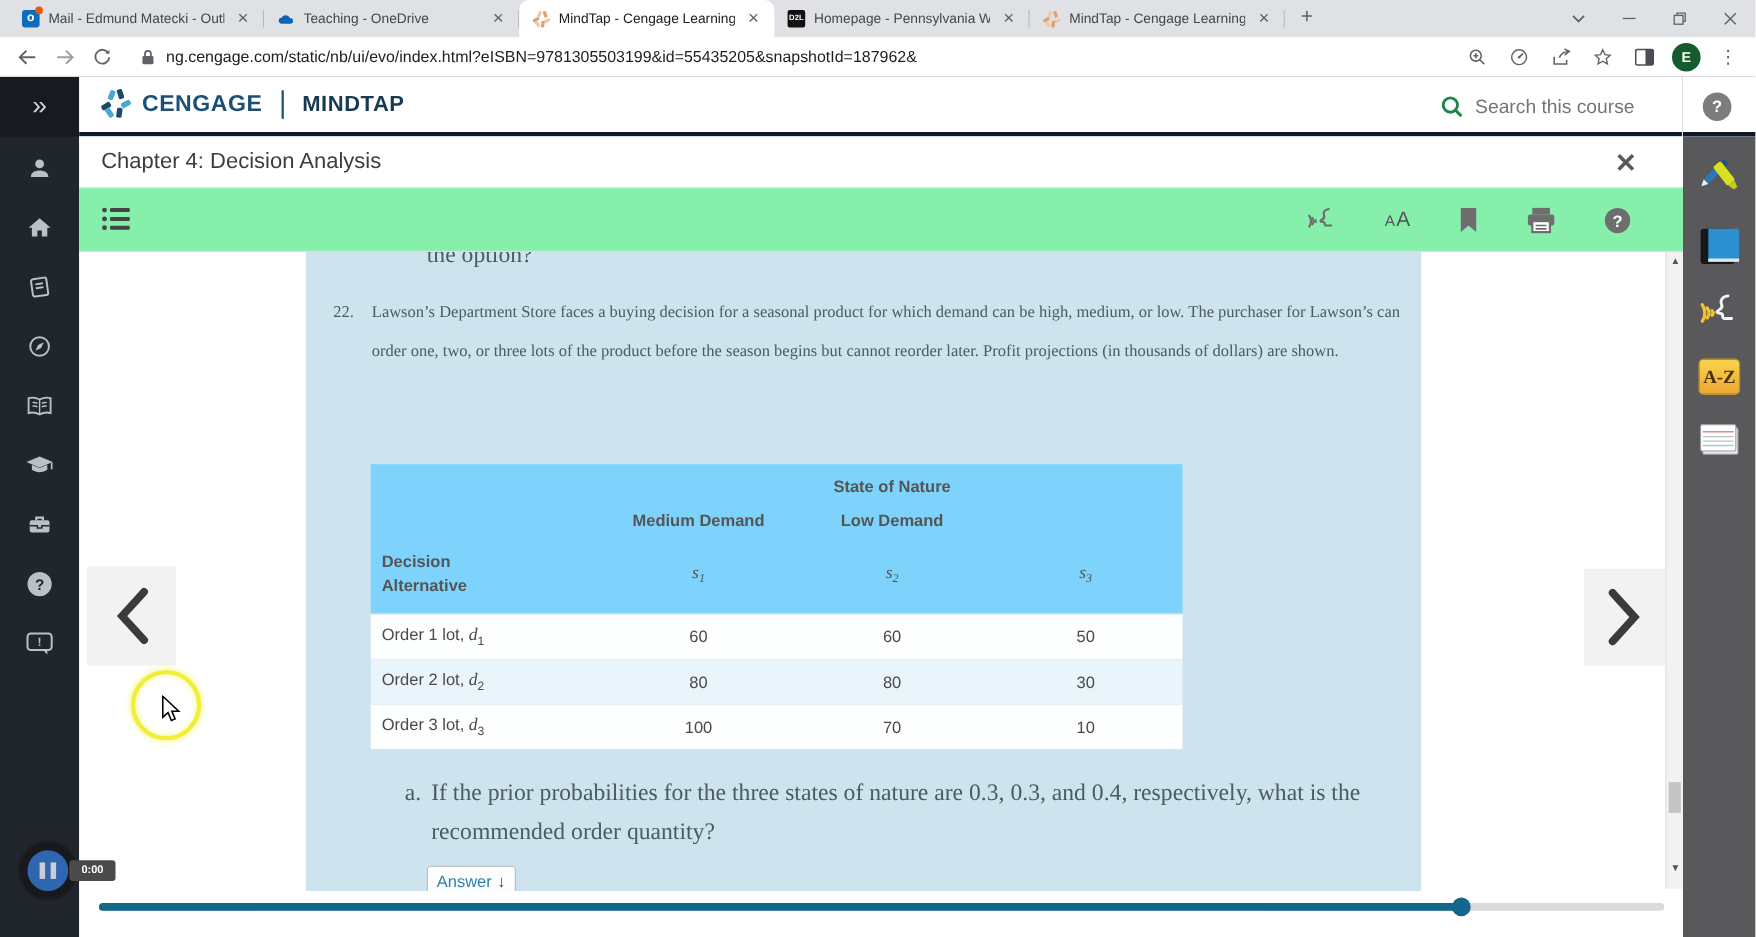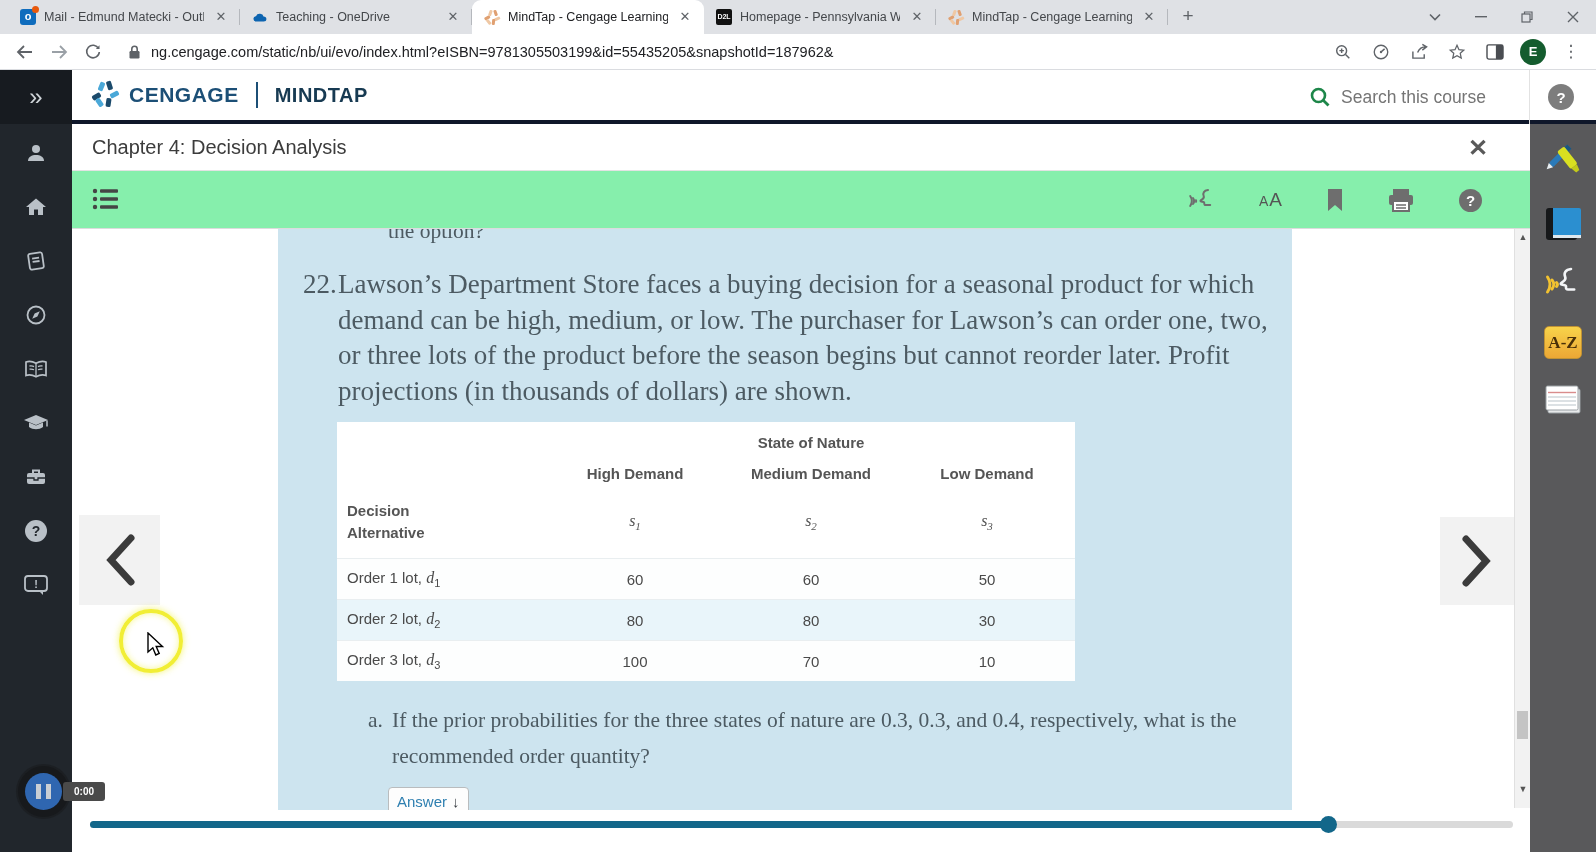--- a/index.html
+++ b/index.html
@@ -69,32 +69,32 @@
   .toc-btn { position:absolute; left:20px; top:15px; }
   .tool-right { position:absolute; right:46px; top:0; height:58px; display:flex; align-items:center; gap:42px; color:#6e6e6e; }
   .aa { font-size:19px; color:#555; letter-spacing:1px; }
   .aa .sm { font-size:14px; }
 
   
   .content { position:absolute; left:72px; top:229px; width:1322px; height:581px; background:#fff; }
   .bluepanel { position:absolute; left:206px; top:0; width:1014px; height:581px; background:#cde4ef; overflow:hidden; }
   .serif { font-family:"Liberation Serif",serif; color:#4c5a62; }
   .clipped-line { position:absolute; left:110px; top:-10px; font-size:21.5px; }
-  .problem { position:absolute; left:25px; top:38px; width:985px; font-size:27px; line-height:35.5px; }
+  .problem { position:absolute; left:25px; top:38px; width:985px; font-size:15px; line-height:35.5px; }
   .pnum { position:absolute; left:0; top:0; }
   .ptext { margin-left:35px; width:950px; }
   .parta { position:absolute; left:90px; top:474px; width:930px; font-size:21.5px; line-height:35.5px; }
   .parta .plabel { position:absolute; left:0; top:0; }
   .parta .ptxt { margin-left:24px; }
   .answer-btn { position:absolute; left:110px; top:558px; height:28px; padding:0 8px; background:#fdfdfd; border:1px solid #b9bcbe; border-radius:4px; display:flex; align-items:center; gap:5px; font-size:15px; color:#2e7fb0; }
   .answer-btn .dn { color:#3d4247; font-weight:bold; font-size:15px; }
 
   
   .dtable { position:absolute; left:59px; top:193px; width:738px; font-size:15px; color:#555; }
-  .dt-head { background:#ffffff; }
+  .dt-head { background:#7dd3fc; }
   .dt-grid { display:grid; grid-template-columns:210px 176px 176px 176px; align-items:center; }
   .dt-span { text-align:center; font-weight:bold; padding:12px 0 2px; color:#555; }
   .dt-colhead { font-weight:bold; text-align:center; padding:12px 0 10px; }
   .dt-varrow { padding:8px 0 14px; }
   .dt-rowhead { font-weight:bold; padding-left:10px; line-height:22px; }
   .dt-var { text-align:center; font-family:"Liberation Serif",serif; font-style:italic; font-size:16px; }
   .dt-var sub { font-size:11px; }
   .dt-row { height:41px; background:#fdfefe; border-top:1px solid #e9eef0; color:#4a4a4a; }
   .dt-row.alt { background:#e9f5fa; }
   .dt-row .lbl { padding-left:10px; }
@@ -413,21 +413,20 @@
       </div>
 
       <div class="dtable" style="font-family:'Liberation Sans',sans-serif;">
         <div class="dt-head">
           <div class="dt-grid">
             <div></div>
             <div class="dt-span" style="grid-column:2/5">State of Nature</div>
           </div>
           <div class="dt-grid">
             <div></div>
-            <div class="dt-colhead">High Demand</div>
             <div class="dt-colhead">Medium Demand</div>
             <div class="dt-colhead">Low Demand</div>
           </div>
           <div class="dt-grid dt-varrow">
             <div class="dt-rowhead">
               <div>Decision</div>
               <div>Alternative</div>
             </div>
             <div class="dt-var"><span>s</span><sub>1</sub></div>
             <div class="dt-var"><span>s</span><sub>2</sub></div>

